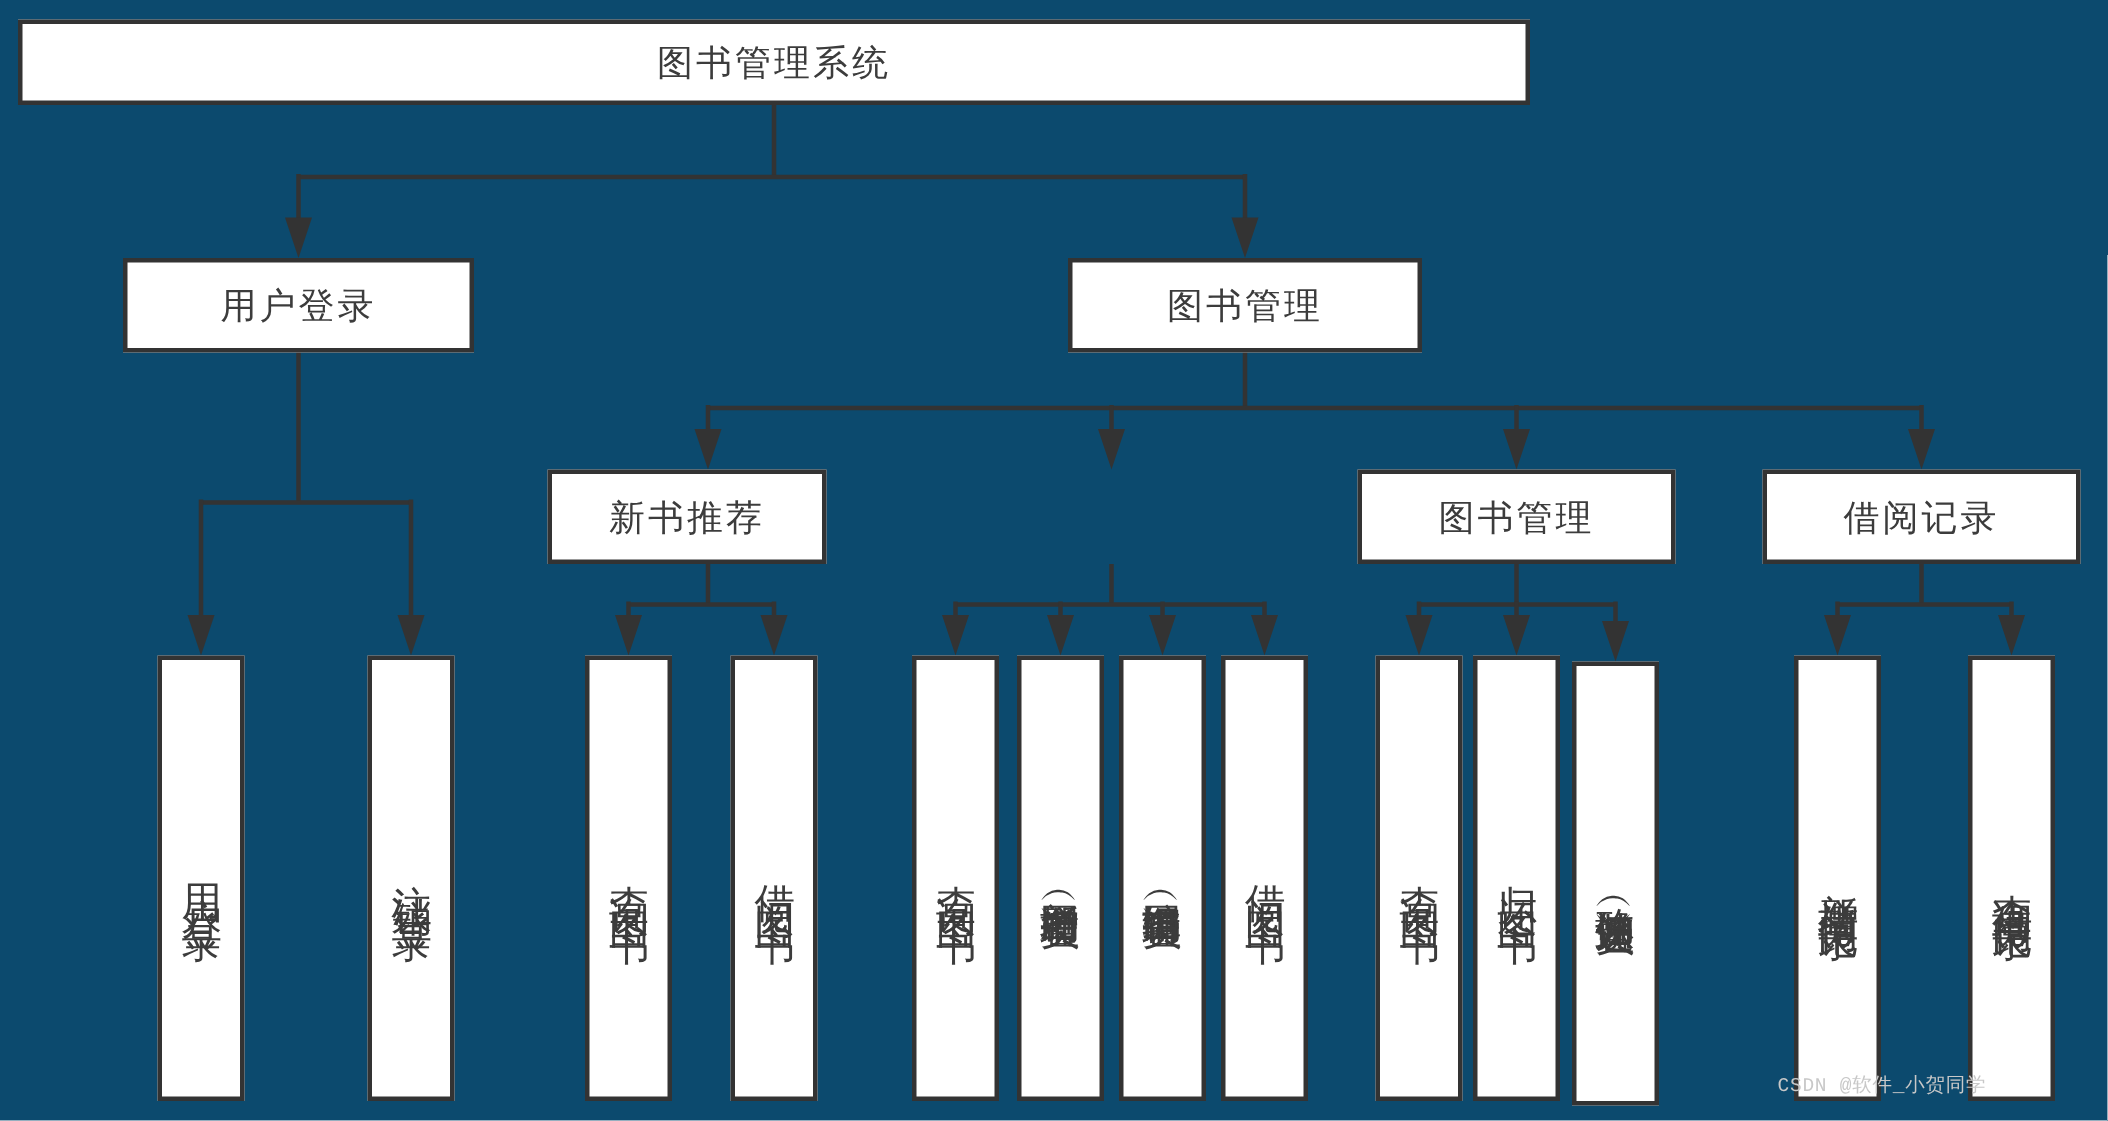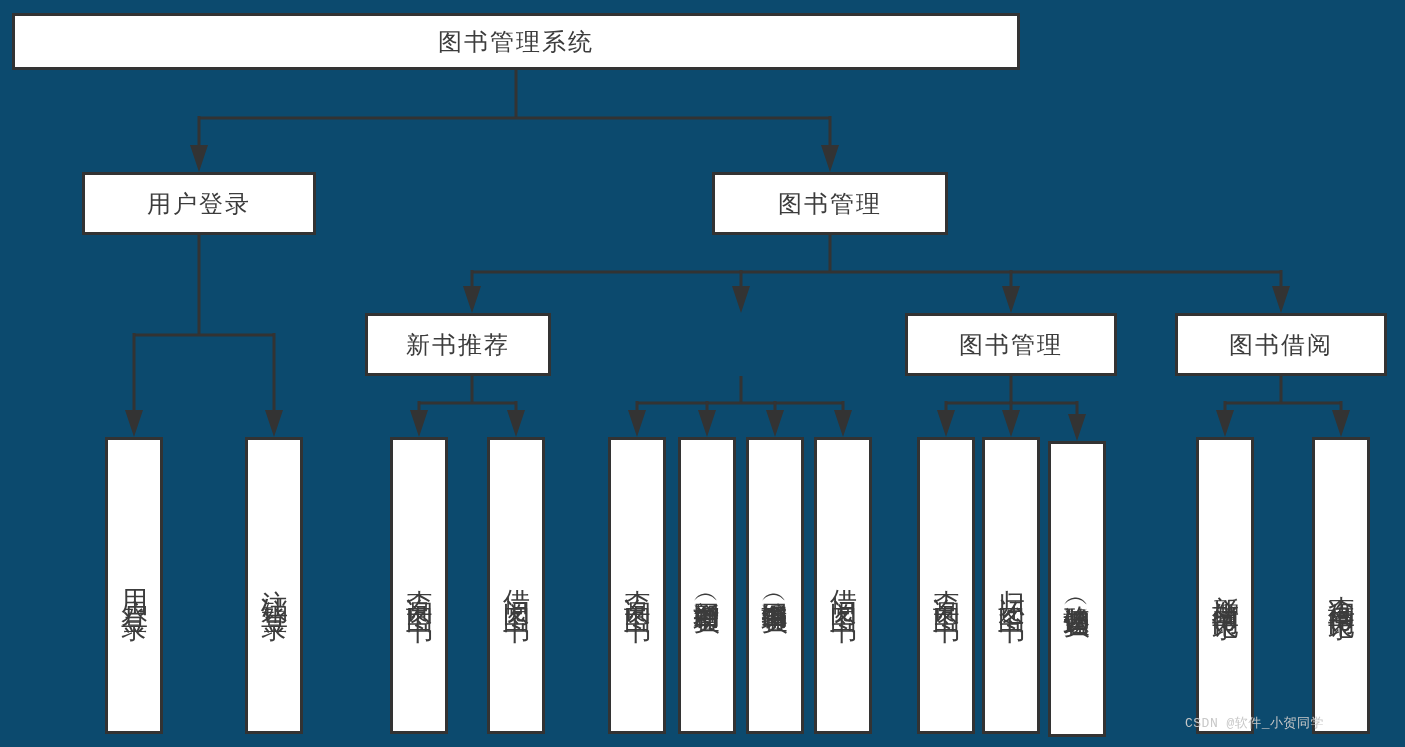--- a/index.html
+++ b/index.html
@@ -162,21 +162,21 @@
     </g>
   </svg>
 
   <div class="box hbox root">图书管理系统</div>
 
   <div class="box hbox lv2a">用户登录</div>
   <div class="box hbox lv2b">图书管理</div>
 
   <div class="box hbox lv3 lv3a">新书推荐</div>
   <div class="box hbox lv3 lv3c">图书管理</div>
-  <div class="box hbox lv3 lv3d">图书借阅</div>
+  <div class="box hbox lv3 lv3d">借阅记录</div>
 
   <div class="box vbox short v1">用户登录</div>
   <div class="box vbox short v2">注销登录</div>
 
   <div class="box vbox short v3">查询图书</div>
   <div class="box vbox short v4">借阅图书</div>
 
   <div class="box vbox short v5">查询图书</div>
   <div class="box vbox long v6">新增图书（管理员）</div>
   <div class="box vbox long v7">编辑图书（管理员）</div>

